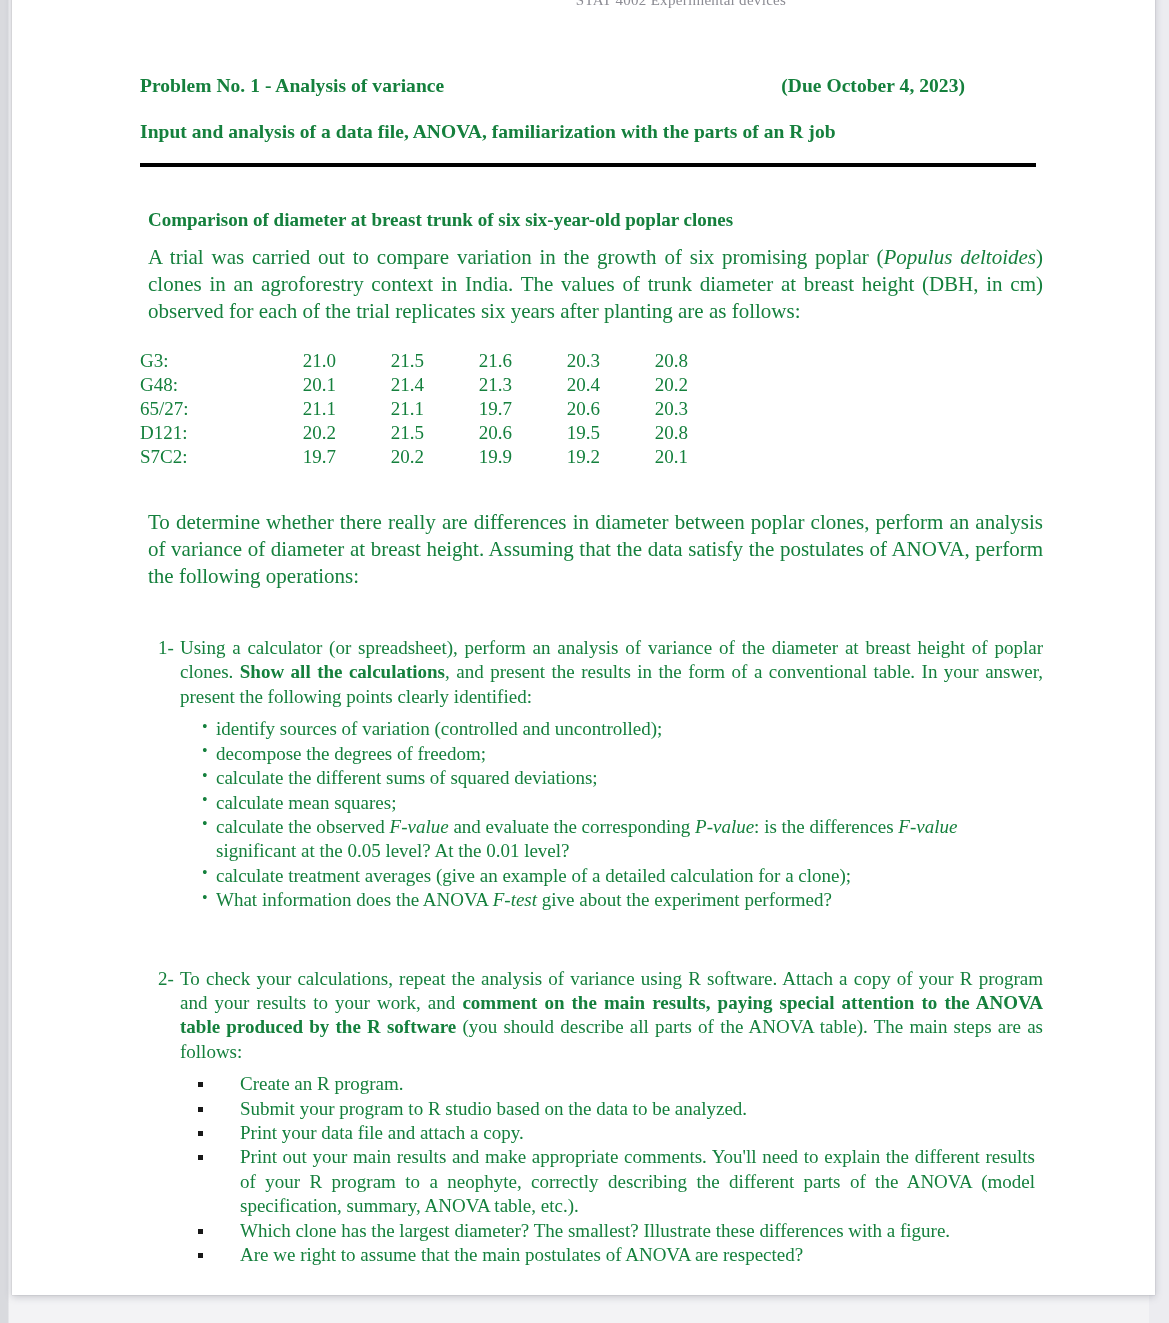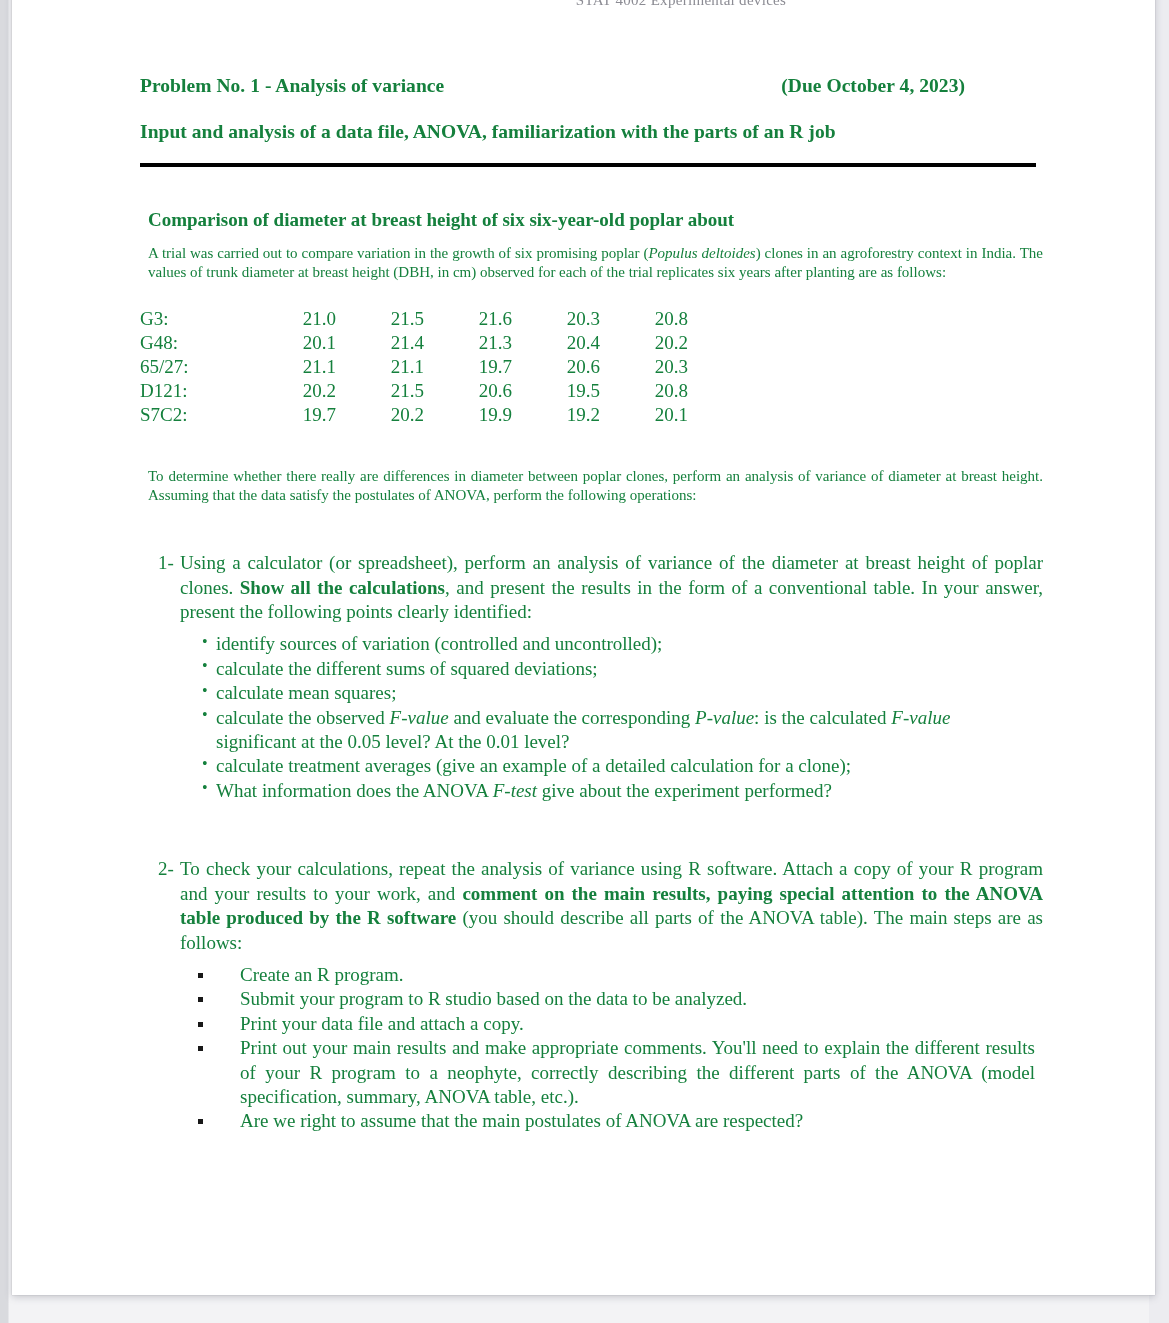--- a/index.html
+++ b/index.html
@@ -89,21 +89,21 @@
   .section-head {
     margin-top: 42px;
     font-weight: bold;
     font-size: 19px;
     padding-left: 8px;
   }
 
   p.body-text {
     margin: 13px 0 0 0;
     padding-left: 8px;
-    font-size: 15px;
+    font-size: 21px;
     line-height: 1.285;
     text-align: justify;
     text-justify: inter-word;
     font-family: Liberation Serif, serif;
   }
   p.body-text.after-table {
     margin-top: 40px;
   }
 
   
@@ -209,21 +209,21 @@
 
       <div class="title-row">
         <span>Problem No. 1 - Analysis of variance</span>
         <span class="due">(Due October 4, 2023)</span>
       </div>
 
       <div class="subtitle">Input and analysis of a data file, ANOVA, familiarization with the parts of an R job</div>
 
       <div class="rule"></div>
 
-      <div class="section-head">Comparison of diameter at breast height of six six-year-old poplar about</div>
+      <div class="section-head">Comparison of diameter at breast trunk of six six-year-old poplar clones</div>
 
       <p class="body-text"><span>A trial was carried out to compare variation in the growth of six promising poplar (</span><span class="it">Populus deltoides</span><span>) clones in an agroforestry context in India. The values of trunk diameter at breast height (DBH, in cm) observed for each of the trial replicates six years after planting are as follows:</span></p>
 
       <table class="data-table">
         <tbody>
           <tr>
             <td class="clone">G3:</td>
             <td class="val">21.0</td>
             <td class="val">21.5</td>
             <td class="val">21.6</td>
@@ -266,38 +266,40 @@
       </table>
 
       <p class="body-text after-table">To determine whether there really are differences in diameter between poplar clones, perform an analysis of variance of diameter at breast height. Assuming that the data satisfy the postulates of ANOVA, perform the following operations:</p>
 
       <div class="task">
         <span class="num">1-</span>
         <div class="task-body">
           <p class="task-lead"><span>Using a calculator (or spreadsheet), perform an analysis of variance of the diameter at breast height of poplar clones. </span><span class="bd">Show all the calculations</span><span>, and present the results in the form of a conventional table. In your answer, present the following points clearly identified:</span></p>
           <ul class="sub dots">
             <li><span>identify sources of variation (controlled and uncontrolled);</span></li>
+            <li><span>decompose the degrees of freedom;</span></li>
             <li><span>calculate the different sums of squared deviations;</span></li>
             <li><span>calculate mean squares;</span></li>
-            <li><span>calculate the observed </span><span class="it">F-value</span><span> and evaluate the corresponding </span><span class="it">P-value</span><span>: is the calculated </span><span class="it">F-value</span><span> significant at the 0.05 level? At the 0.01 level?</span></li>
+            <li><span>calculate the observed </span><span class="it">F-value</span><span> and evaluate the corresponding </span><span class="it">P-value</span><span>: is the differences </span><span class="it">F-value</span><span> significant at the 0.05 level? At the 0.01 level?</span></li>
             <li><span>calculate treatment averages (give an example of a detailed calculation for a clone);</span></li>
             <li><span>What information does the ANOVA </span><span class="it">F-test</span><span> give about the experiment performed?</span></li>
           </ul>
         </div>
       </div>
 
       <div class="task">
         <span class="num">2-</span>
         <div class="task-body">
           <p class="task-lead"><span>To check your calculations, repeat the analysis of variance using R software. Attach a copy of your R program and your results to your work, and </span><span class="bd">comment on the main results, paying special attention to the ANOVA table produced by the R software</span><span> (you should describe all parts of the ANOVA table). The main steps are as follows:</span></p>
           <ul class="sub squares">
             <li><span>Create an R program.</span></li>
             <li><span>Submit your program to R studio based on the data to be analyzed.</span></li>
             <li><span>Print your data file and attach a copy.</span></li>
             <li><span>Print out your main results and make appropriate comments. You'll need to explain the different results of your R program to a neophyte, correctly describing the different parts of the ANOVA (model specification, summary, ANOVA table, etc.).</span></li>
+            <li><span>Which clone has the largest diameter? The smallest? Illustrate these differences with a figure.</span></li>
             <li><span>Are we right to assume that the main postulates of ANOVA are respected?</span></li>
           </ul>
         </div>
       </div>
 
     </div>
   </div>
 </div>
 
 </body></html>

